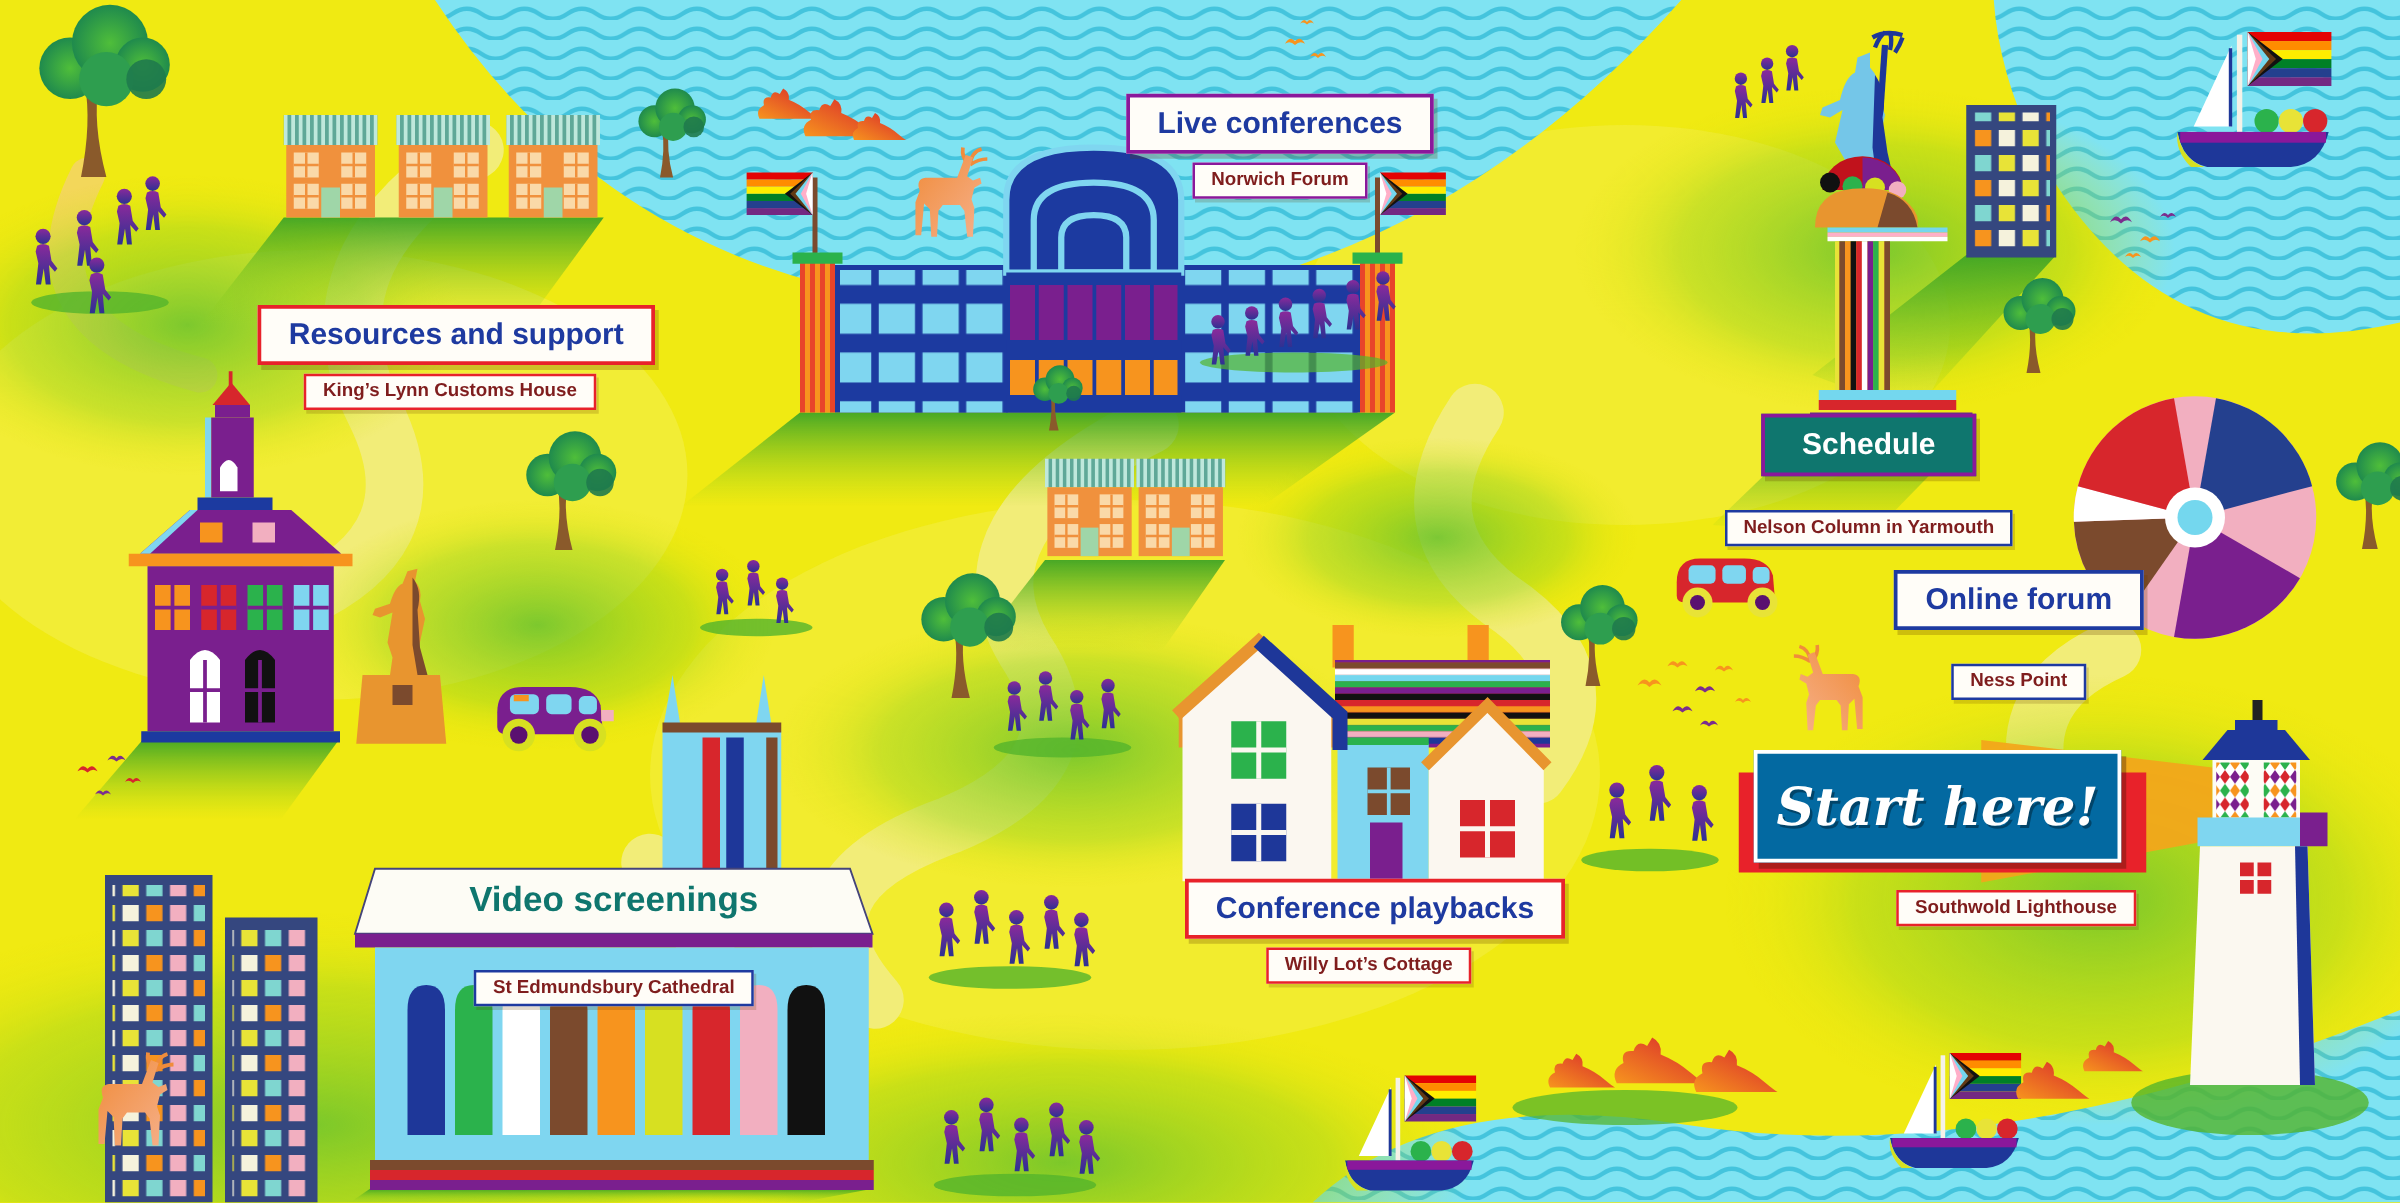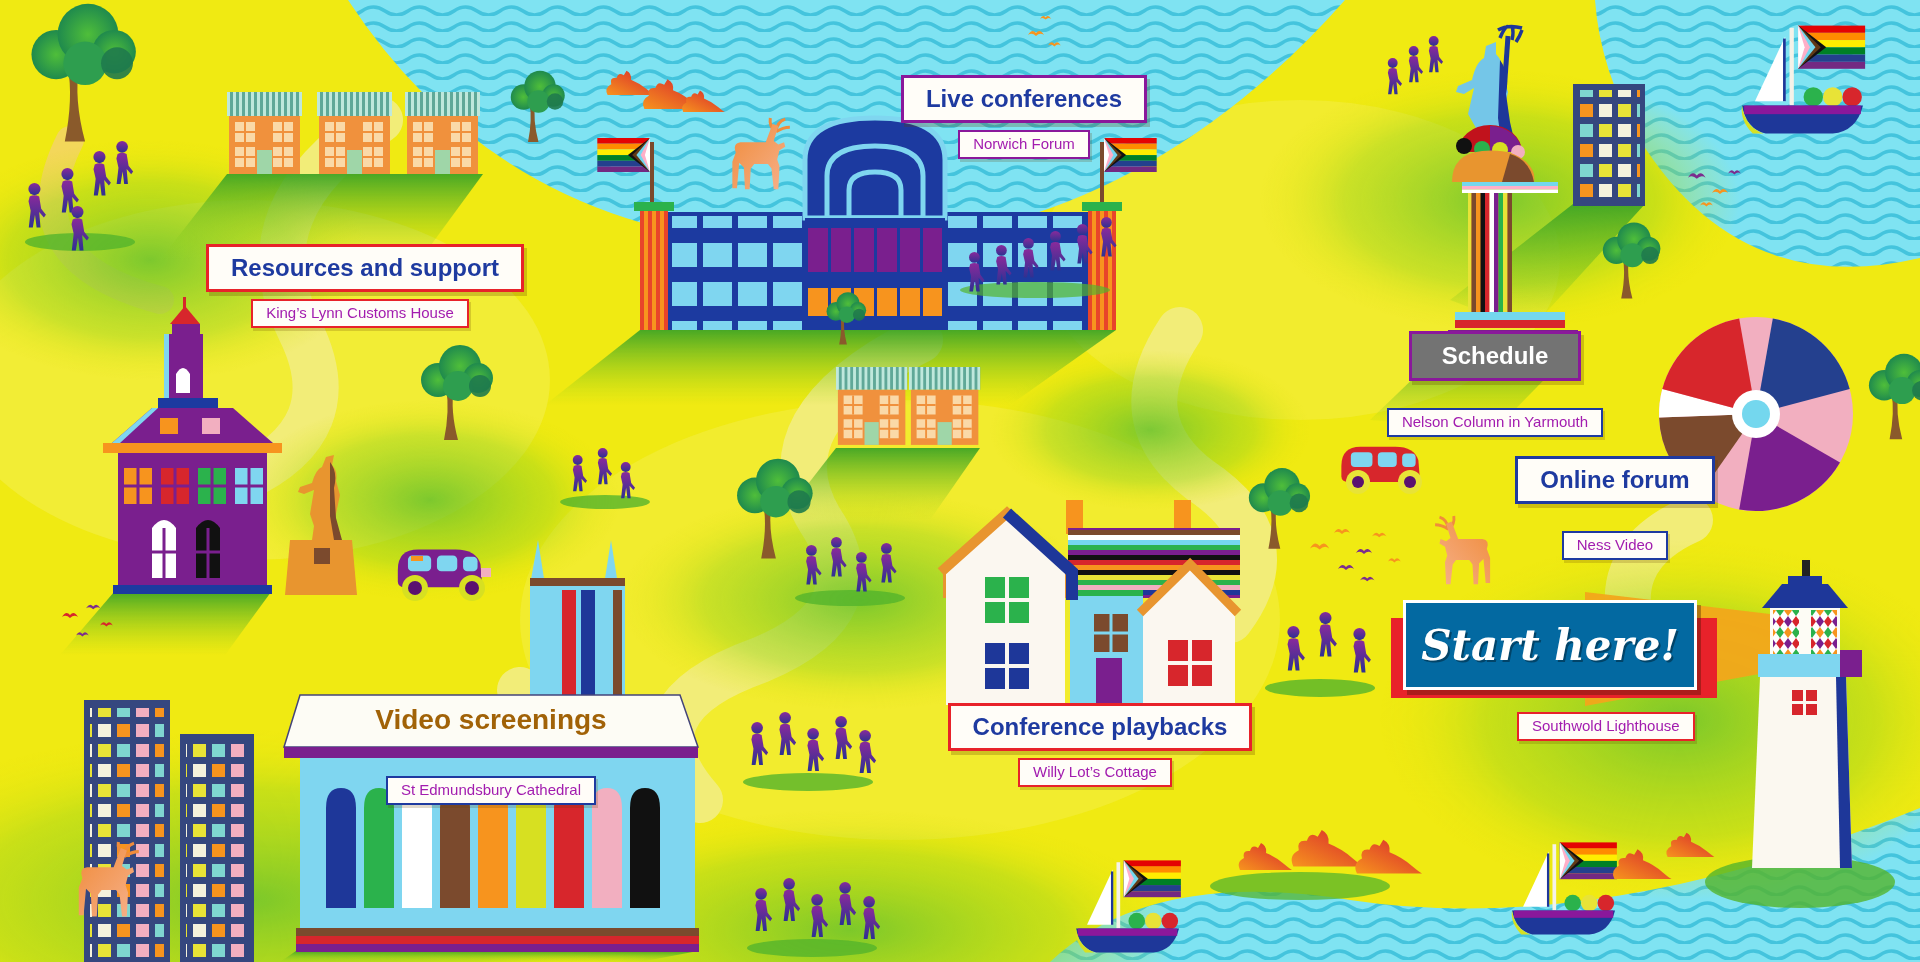--- a/index.html
+++ b/index.html
@@ -4,27 +4,27 @@
 <style>
   html,body{margin:0;padding:0;background:#ddd;}
   .scene{position:relative;width:1920px;height:962px;overflow:hidden;background:#F0EA12;
          font-family:"Liberation Sans",sans-serif;}
   .scene svg{position:absolute;left:0;top:0;}
   .loc{position:absolute;display:flex;flex-direction:column;align-items:center;gap:7px;z-index:20;}
   .lm{background:#FFFDF8;border:3px solid #8A189B;color:#1E3AA0;font-weight:bold;font-size:24px;
       padding:8px 22px;white-space:nowrap;box-shadow:3px 4px 0 rgba(100,60,0,.25);line-height:1.1;}
   .lm.red{border-color:#E8222A;margin-left:10px;}
   .lm.navy{border-color:#1E3AA0;}
-  .lm.fillpurple{background:#737373;color:#FFFFFF;border-color:#8A189B;padding:9px 30px;}
-  .ls{background:#FFFDF8;border:2px solid #8A189B;color:#a21caf;font-weight:normal;font-size:15px;
+  .lm.fillpurple{background:#0f766e;color:#FFFFFF;border-color:#8A189B;padding:9px 30px;}
+  .ls{background:#FFFDF8;border:2px solid #8A189B;color:#7f1d1d;font-weight:bold;font-size:15px;
       padding:4px 13px;white-space:nowrap;box-shadow:2px 3px 0 rgba(100,60,0,.2);line-height:1.1;}
   .ls.red{border-color:#E8222A;}
   .ls.navy{border-color:#1E3AA0;margin-top:20px;}
   .roof-label{position:absolute;left:287px;top:694px;width:408px;height:52px;display:flex;
-      align-items:center;justify-content:center;font-weight:bold;font-size:28px;color:#a16207;z-index:20;}
+      align-items:center;justify-content:center;font-weight:bold;font-size:28px;color:#0f766e;z-index:20;}
   .start-wrap{position:absolute;left:1385px;top:596px;width:350px;height:140px;z-index:21;}
   .start-red{position:absolute;left:6px;top:22px;width:326px;height:80px;background:#E8222A;}
   .start-blue{position:absolute;left:18px;top:4px;width:288px;height:84px;background:#0369a1;
       border:3px solid #ffffff;box-shadow:4px 5px 0 rgba(60,20,0,.35);display:flex;align-items:center;
       justify-content:center;color:#ffffff;font-family:"DejaVu Serif",serif;font-style:italic;
       font-weight:bold;font-size:42px;text-shadow:2px 2px 0 rgba(0,0,0,.35);}
   .start-sub{position:absolute;left:132px;top:116px;}
 </style>
 </head>
 <body>
@@ -586,21 +586,21 @@
   <div class="ls red">King’s Lynn Customs House</div>
 </div>
 
 <div class="loc" style="left:1360px;top:331px;width:270px;">
   <div class="lm fillpurple">Schedule</div>
   <div class="ls navy">Nelson Column in Yarmouth</div>
 </div>
 
 <div class="loc" style="left:1495px;top:456px;width:240px;">
   <div class="lm navy">Online forum</div>
-  <div class="ls navy">Ness Video</div>
+  <div class="ls navy">Ness Point</div>
 </div>
 
 <div class="start-wrap">
   <div class="start-red"></div>
   <div class="start-blue">Start here!</div>
   <div class="start-sub ls red">Southwold Lighthouse</div>
 </div>
 
 <div class="roof-label">Video screenings</div>
 <div class="loc" style="left:287px;top:756px;width:408px;">

